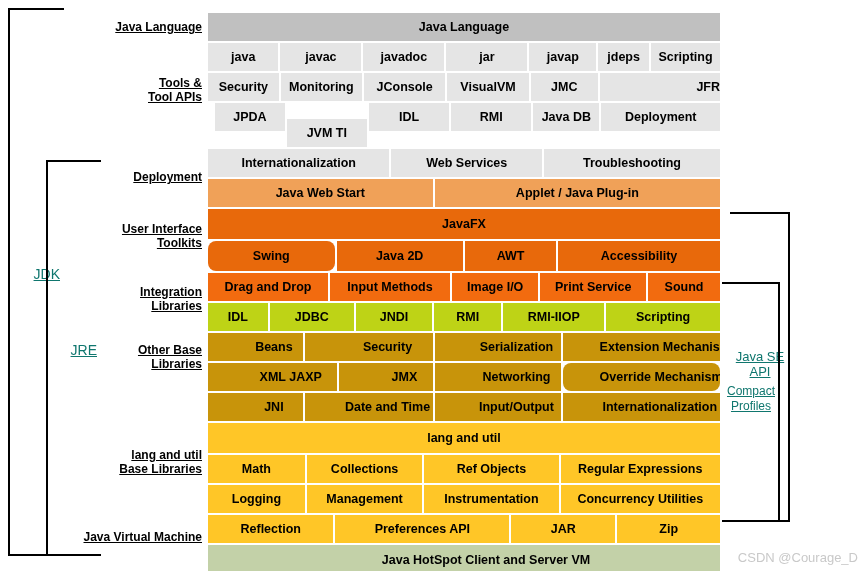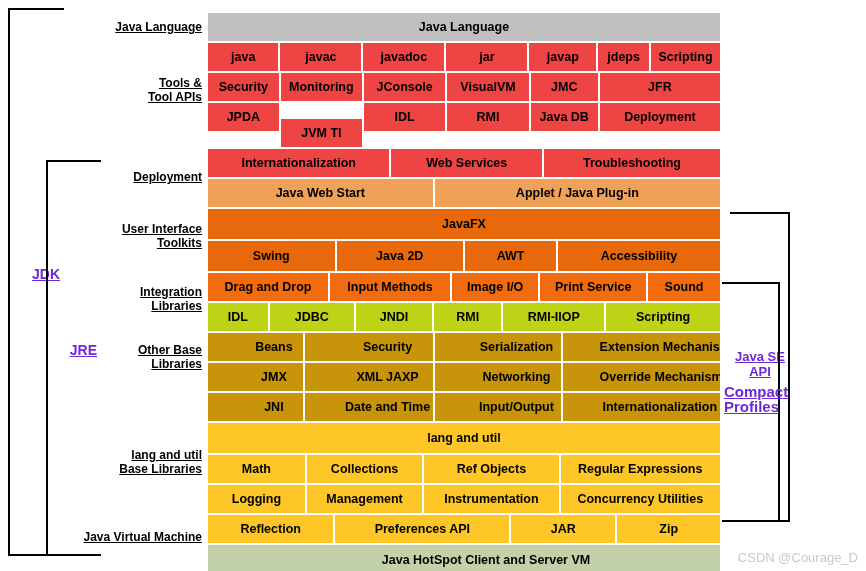--- a/index.html
+++ b/index.html
@@ -21,23 +21,23 @@
 
   
   .bracket {
     position: absolute;
     border: 2px solid #000;
     border-right: none;
     box-sizing: border-box;
   }
   .bracket-label {
     position: absolute;
-    font-weight: bold;
+    font-weight: normal;
     font-size: 14px;
-    color: #6d28d9;
+    color: #0f766e;
     text-decoration: underline;
     white-space: nowrap;
   }
 
   
   .rbracket {
     position: absolute;
     border: 2px solid #000;
     border-left: none;
     box-sizing: border-box;
@@ -81,21 +81,21 @@
     color: #000;
     margin-right: 2px;
     box-sizing: border-box;
     overflow: hidden;
     white-space: nowrap;
   }
   .cell:last-child { margin-right: 0; }
 
   
   .c-gray      { background: #c0c0c0; }
-  .c-blue      { background: #ef4444; }
+  .c-blue      { background: #e5e5e5; }
   .c-lorange   { background: #f0a158; }
   .c-orange    { background: #e8690b; }
   .c-orangered { background: #f26b0f; }
   .c-green     { background: #bed316; }
   .c-gold      { background: #c8940a; padding-left: 37px; }
   .c-yellow    { background: #ffc627; }
   .c-sage      { background: #c3d1a8; }
 
   .band.tall .cell { height: 30px; line-height: 30px; }
 
@@ -170,24 +170,24 @@
           <div class="cell c-blue" style="flex-grow: 0.95; flex-basis: 0px;">javap</div>
           <div class="cell c-blue" style="flex-grow: 0.72; flex-basis: 0px;">jdeps</div>
           <div class="cell c-blue" style="flex-grow: 0.98; flex-basis: 0px;">Scripting</div>
         </div>
         <div class="band">
           <div class="cell c-blue" style="flex-grow: 1; flex-basis: 0px;">Security</div>
           <div class="cell c-blue" style="flex-grow: 1.15; flex-basis: 0px;">Monitoring</div>
           <div class="cell c-blue" style="flex-grow: 1.15; flex-basis: 0px;">JConsole</div>
           <div class="cell c-blue" style="flex-grow: 1.15; flex-basis: 0px;">VisualVM</div>
           <div class="cell c-blue" style="flex-grow: 0.95; flex-basis: 0px;">JMC</div>
-          <div class="cell c-blue" style="flex-grow: 1.7; flex-basis: 0px;">JFR</div>
-        </div>
-        <div class="band">
-          <div class="cell c-blue" style="flex-grow: 1; flex-basis: 0px;">JPDA</div>
+          <div class="cell c-blue" style="flex-grow: 1.7; flex-basis: 0px; text-align: right;">JFR</div>
+        </div>
+        <div class="band">
+          <div class="cell c-blue" style="flex-grow: 1; flex-basis: 0px; margin-left: 7px;">JPDA</div>
           <div class="cell c-blue" style="flex-grow: 1.15; flex-basis: 0px; margin-top: 16px;">JVM TI</div>
           <div class="cell c-blue" style="flex-grow: 1.15; flex-basis: 0px;">IDL</div>
           <div class="cell c-blue" style="flex-grow: 1.15; flex-basis: 0px;">RMI</div>
           <div class="cell c-blue" style="flex-grow: 0.95; flex-basis: 0px;">Java DB</div>
           <div class="cell c-blue" style="flex-grow: 1.7; flex-basis: 0px;">Deployment</div>
         </div>
         <div class="band">
           <div class="cell c-blue" style="flex-grow: 1; flex-basis: 0px;">Internationalization</div>
           <div class="cell c-blue" style="flex-grow: 0.83; flex-basis: 0px;">Web Services</div>
           <div class="cell c-blue" style="flex-grow: 0.97; flex-basis: 0px;">Troubleshooting</div>
@@ -197,21 +197,21 @@
         <div class="band">
           <div class="cell c-lorange" style="flex-grow: 1; flex-basis: 0px;">Java Web Start</div>
           <div class="cell c-lorange" style="flex-grow: 1.27; flex-basis: 0px;">Applet / Java Plug-in</div>
         </div>
       </div>
       <div>
         <div class="band tall">
           <div class="cell c-orange" style="flex-grow: 1; flex-basis: 0px;">JavaFX</div>
         </div>
         <div class="band tall">
-          <div class="cell c-orange" style="flex-grow: 1; flex-basis: 0px;">Swing</div>
+          <div class="cell c-orange" style="flex-grow: 1; flex-basis: 0px; border-radius: 8px;">Swing</div>
           <div class="cell c-orange" style="flex-grow: 1; flex-basis: 0px;">Java 2D</div>
           <div class="cell c-orange" style="flex-grow: 0.72; flex-basis: 0px;">AWT</div>
           <div class="cell c-orange" style="flex-grow: 1.28; flex-basis: 0px;">Accessibility</div>
         </div>
         <div class="band">
           <div class="cell c-orangered" style="flex-grow: 1; flex-basis: 0px;">Drag and Drop</div>
           <div class="cell c-orangered" style="flex-grow: 1; flex-basis: 0px;">Input Methods</div>
           <div class="cell c-orangered" style="flex-grow: 0.72; flex-basis: 0px;">Image I/O</div>
           <div class="cell c-orangered" style="flex-grow: 0.88; flex-basis: 0px;">Print Service</div>
           <div class="cell c-orangered" style="flex-grow: 0.6; flex-basis: 0px;">Sound</div>
@@ -228,24 +228,24 @@
         </div>
       </div>
       <div>
         <div class="band">
           <div class="cell c-gold" style="flex-grow: 0.72; flex-basis: 0px;">Beans</div>
           <div class="cell c-gold" style="flex-grow: 1.14; flex-basis: 0px;">Security</div>
           <div class="cell c-gold" style="flex-grow: 1.1; flex-basis: 0px;">Serialization</div>
           <div class="cell c-gold" style="flex-grow: 1.5; flex-basis: 0px;">Extension Mechanism</div>
         </div>
         <div class="band">
+          <div class="cell c-gold" style="flex-grow: 1.14; flex-basis: 0px;">XML JAXP</div>
           <div class="cell c-gold" style="flex-grow: 0.72; flex-basis: 0px;">JMX</div>
-          <div class="cell c-gold" style="flex-grow: 1.14; flex-basis: 0px;">XML JAXP</div>
           <div class="cell c-gold" style="flex-grow: 1.1; flex-basis: 0px;">Networking</div>
-          <div class="cell c-gold" style="flex-grow: 1.5; flex-basis: 0px;">Override Mechanism</div>
+          <div class="cell c-gold" style="flex-grow: 1.5; flex-basis: 0px; border-radius: 8px;">Override Mechanism</div>
         </div>
         <div class="band">
           <div class="cell c-gold" style="flex-grow: 0.72; flex-basis: 0px;">JNI</div>
           <div class="cell c-gold" style="flex-grow: 1.14; flex-basis: 0px;">Date and Time</div>
           <div class="cell c-gold" style="flex-grow: 1.1; flex-basis: 0px;">Input/Output</div>
           <div class="cell c-gold" style="flex-grow: 1.5; flex-basis: 0px;">Internationalization</div>
         </div>
       </div>
       <div>
         <div class="band tall">
@@ -279,20 +279,20 @@
       </div>
     </div>
 
   <div id="right-brackets">
       <div class="rbracket" style="left: 730px; top: 212px; width: 60px; height: 310px;"></div>
       <div class="bracket-label" style="left: 732px; top: 349px; width: 56px; text-align: center; text-decoration: none; line-height: 15px; font-size: 13px;">
         <div style="text-decoration: underline;">Java SE</div>
         <div style="text-decoration: underline;">API</div>
       </div>
       <div class="rbracket" style="left: 722px; top: 282px; width: 58px; height: 240px;"></div>
-      <div class="bracket-label" style="left: 724px; top: 384px; width: 54px; text-align: center; text-decoration: none; line-height: 15px; font-size: 15px;">
+      <div class="bracket-label" style="left: 724px; top: 384px; width: 54px; text-align: center; text-decoration: none; line-height: 15px; font-size: 12px;">
         <div style="text-decoration: underline;">Compact</div>
         <div style="text-decoration: underline;">Profiles</div>
       </div>
     </div>
 
   <div id="watermark">CSDN @Courage_D</div>
 </div>
 
 </body></html>

